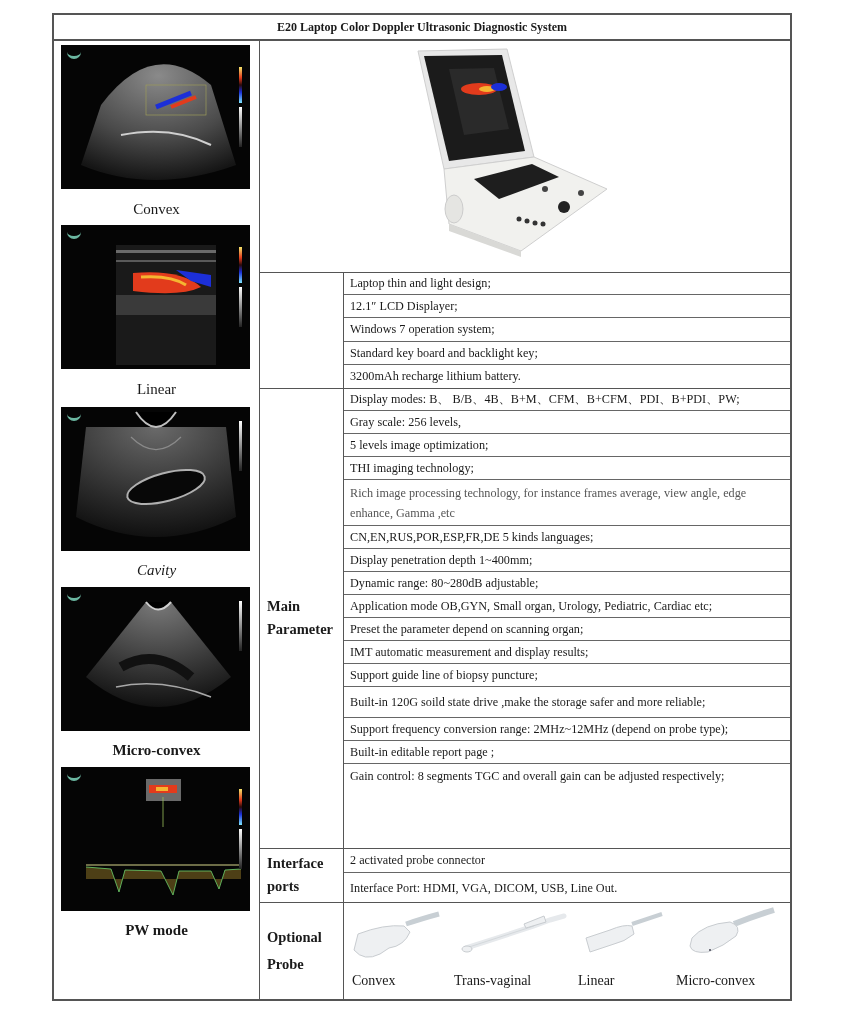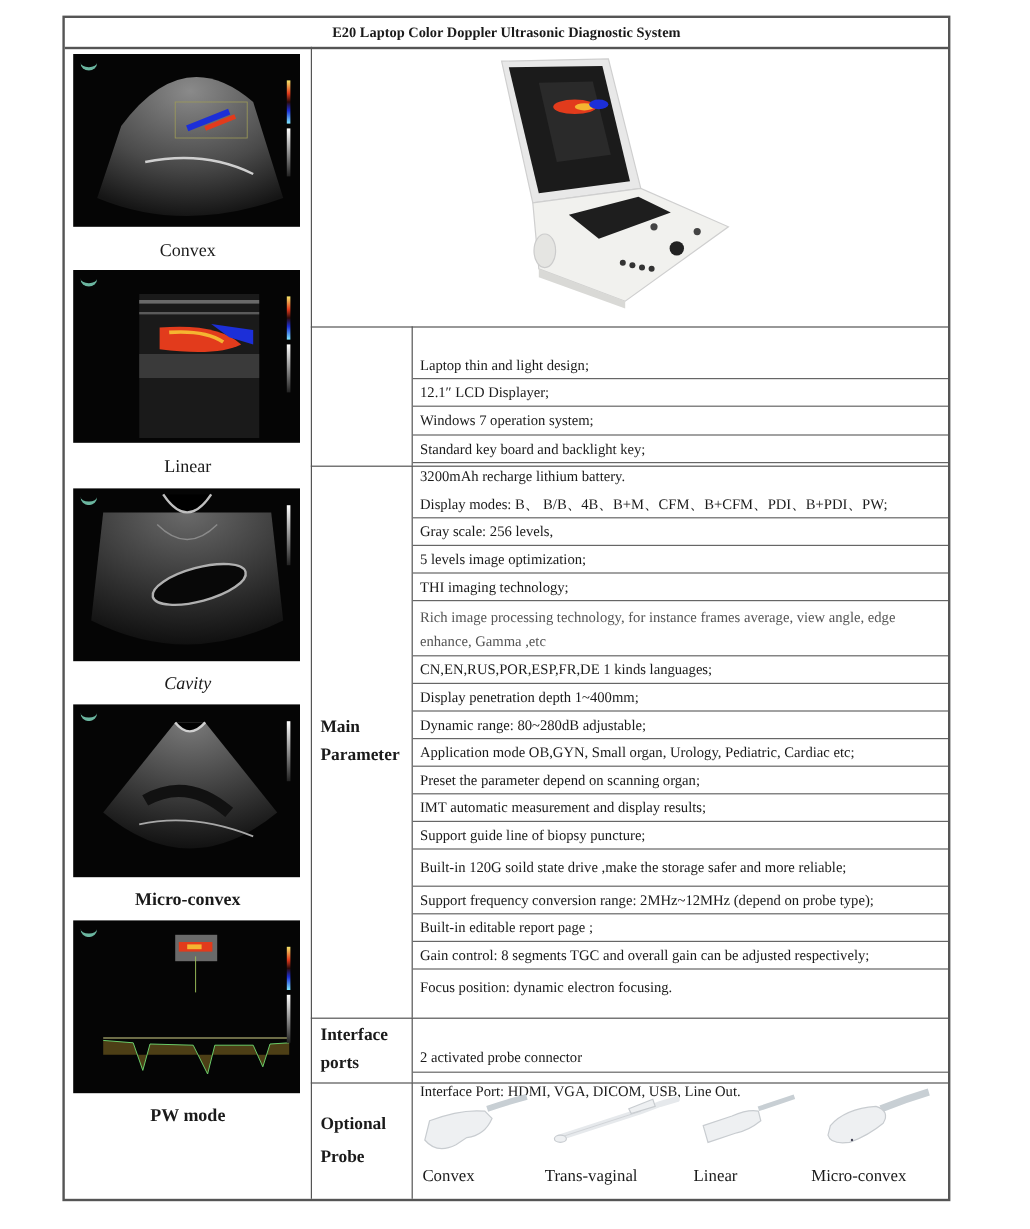--- a/index.html
+++ b/index.html
@@ -15,21 +15,21 @@
   .scan { position: absolute; left: 7px; width: 189px; background: #050505; overflow: hidden; }
   .scan-caption { position: absolute; left: 0; width: 205px; text-align: center; font-size: 15px; }
   .scan-caption.bold { font-weight: bold; }
   .device-cell { position: absolute; left: 205px; top: 24px; right: 0; height: 233px;
                  border-bottom: 1.5px solid #555; }
   .section { position: absolute; left: 205px; right: 0; border-bottom: 1.5px solid #555; }
   .section-label { position: absolute; left: 0; top: 0; bottom: 0; width: 85px;
                    border-right: 1.5px solid #555; display: flex; flex-direction: column;
                    justify-content: center; padding-left: 8px; box-sizing: border-box;
                    font-weight: bold; font-size: 14.5px; line-height: 23px; }
-  .section-rows { position: absolute; left: 85px; right: 0; top: 0; bottom: 0; margin-top: 21px; }
+  .section-rows { position: absolute; left: 85px; right: 0; top: 0; bottom: 0; }
   .row { border-bottom: 1px solid #666; font-size: 12.2px; padding-left: 6px; box-sizing: border-box;
          display: flex; align-items: center; line-height: 20px; }
   .row:last-child { border-bottom: none; }
   .row.gray { color: #555; }
   .probe-row { position: absolute; left: 85px; right: 0; top: 0; bottom: 0; }
   .probe { position: absolute; top: 0; bottom: 0; }
   .probe-label { position: absolute; bottom: 10px; font-size: 14px; white-space: nowrap; }
   .logo { position: absolute; left: 6px; top: 4px; width: 14px; height: 7px;
           border-bottom: 3px solid #6bb6a0; border-radius: 0 0 10px 10px; }
   .colorbar { position: absolute; right: 8px; top: 22px; width: 3px; height: 36px;
@@ -177,32 +177,31 @@
     <div class="section-label">
       <span>Main</span>
       <span>Parameter</span>
     </div>
     <div class="section-rows">
       <div class="row" style="height:23px">Display modes: B、  B/B、4B、B+M、CFM、B+CFM、PDI、B+PDI、PW;</div>
       <div class="row" style="height:23px">Gray scale: 256 levels,</div>
       <div class="row" style="height:23px">5 levels image optimization;</div>
       <div class="row" style="height:23px">THI imaging technology;</div>
       <div class="row gray" style="height:46px;padding-right:6px;">Rich image processing technology, for instance frames average, view angle, edge enhance, Gamma ,etc</div>
-      <div class="row" style="height:23px">CN,EN,RUS,POR,ESP,FR,DE 1 kinds languages;</div>
+      <div class="row" style="height:23px">CN,EN,RUS,POR,ESP,FR,DE 5 kinds languages;</div>
       <div class="row" style="height:23px">Display penetration depth 1~400mm;</div>
       <div class="row" style="height:23px">Dynamic range: 80~280dB adjustable;</div>
       <div class="row" style="height:23px">Application mode OB,GYN, Small organ, Urology, Pediatric, Cardiac etc;</div>
       <div class="row" style="height:23px">Preset the parameter depend on scanning organ;</div>
       <div class="row" style="height:23px">IMT automatic measurement and display results;</div>
       <div class="row" style="height:23px">Support guide line of biopsy puncture;</div>
       <div class="row" style="height:31px">Built-in 120G soild state drive ,make the storage safer and more reliable;</div>
       <div class="row" style="height:23px">Support frequency conversion range: 2MHz~12MHz (depend on probe type);</div>
       <div class="row" style="height:23px">Built-in editable report page ;</div>
       <div class="row" style="height:23px">Gain control: 8 segments TGC and overall gain can be adjusted respectively;</div>
-      <div class="row" style="height:30px">Focus position: dynamic electron focusing.</div>
     </div>
   </div>
 
   <div class="section" style="top:833px;height:54px;">
     <div class="section-label">
       <span>Interface</span>
       <span>ports</span>
     </div>
     <div class="section-rows">
       <div class="row" style="height:25px">2 activated probe connector</div>

